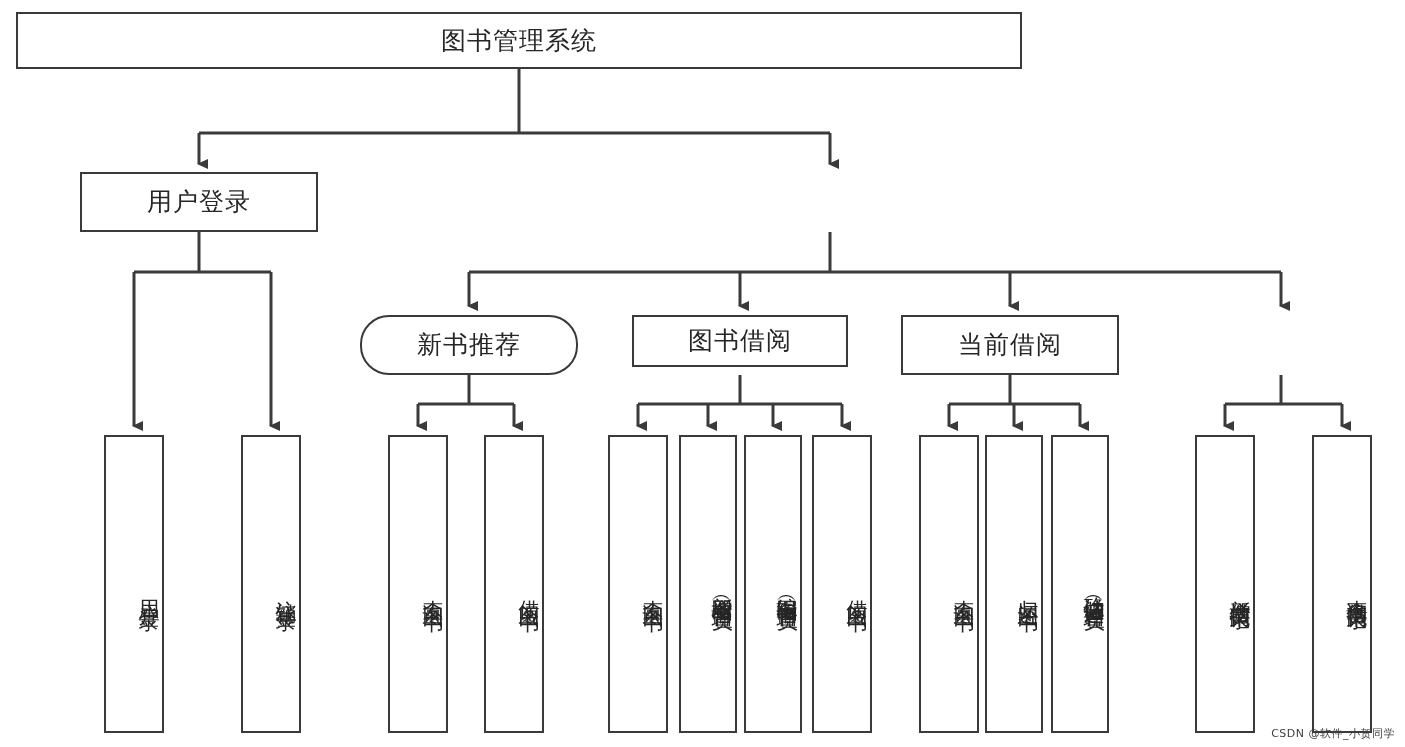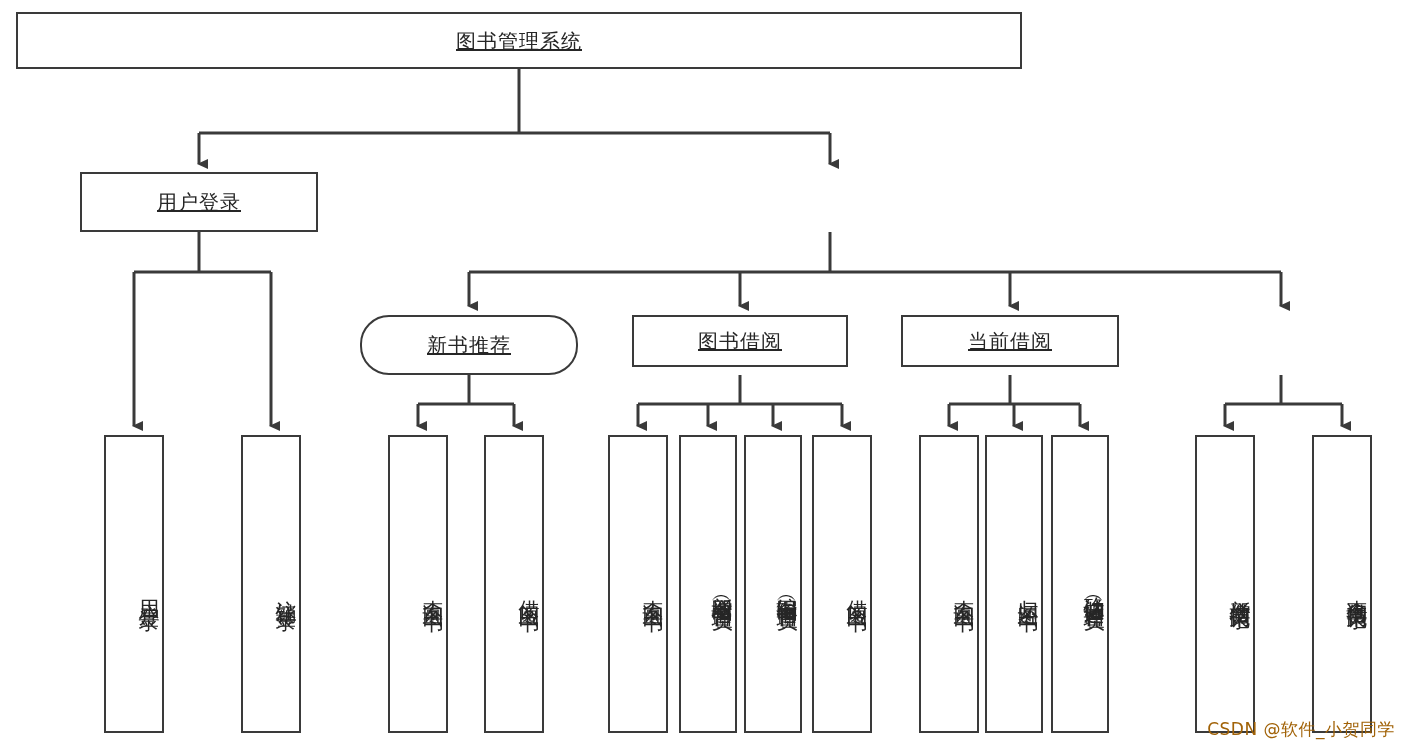--- a/index.html
+++ b/index.html
@@ -21,25 +21,24 @@
     box-sizing:border-box;
     background:#ffffff;
     border:2.5px solid #3a3a3a;
     display:flex;
     align-items:center;
     justify-content:center;
     color:#262626;
     font-family:"DejaVu Sans","Liberation Sans",sans-serif;
   }
   .node.horiz{
-    font-size:20px;
+    font-size:25px;
     letter-spacing:1px;
     line-height:1.2;
     white-space:nowrap;
-    text-decoration:underline;
   }
   .node.vert{
     writing-mode:vertical-rl;
     text-orientation:upright;
     font-size:21px;
     letter-spacing:4px;
     line-height:1.25;
     align-items:flex-start;
     justify-content:center;
     padding-top:14px;
@@ -47,22 +46,22 @@
   }
   .node.vert.tall{
     padding-top:10px;
     letter-spacing:2px;
   }
   .node-label{display:block;}
   #watermark{
     position:absolute;
     right:10px;
     bottom:6px;
-    font-size:17px;
-    color:#a16207;
+    font-size:11px;
+    color:#404040;
     font-family:"DejaVu Sans","Liberation Sans",sans-serif;
     letter-spacing:0.5px;
     white-space:nowrap;
     pointer-events:none;
   }
   svg#edges{
     position:absolute;
     left:0;top:0;
     width:1405px;height:747px;
     pointer-events:none;
@@ -130,21 +129,21 @@
   <div class="node horiz" style="left:80px;top:172px;width:238px;height:60px;">
     <span class="node-label">用户登录</span>
   </div>
 
   <div class="node horiz" style="left:360px;top:315px;width:218px;height:60px;border-radius:29px;">
     <span class="node-label">新书推荐</span>
   </div>
   <div class="node horiz" style="left:632px;top:315px;width:216px;height:52px;">
     <span class="node-label">图书借阅</span>
   </div>
-  <div class="node horiz" style="left:901px;top:315px;width:218px;height:52px;">
+  <div class="node horiz" style="left:901px;top:315px;width:218px;height:60px;">
     <span class="node-label">当前借阅</span>
   </div>
 
   <div class="node vert" style="left:104px;top:435px;width:60px;height:298px;">
     <span class="node-label">用户登录</span>
   </div>
   <div class="node vert" style="left:241px;top:435px;width:60px;height:298px;">
     <span class="node-label">注销登录</span>
   </div>
 

